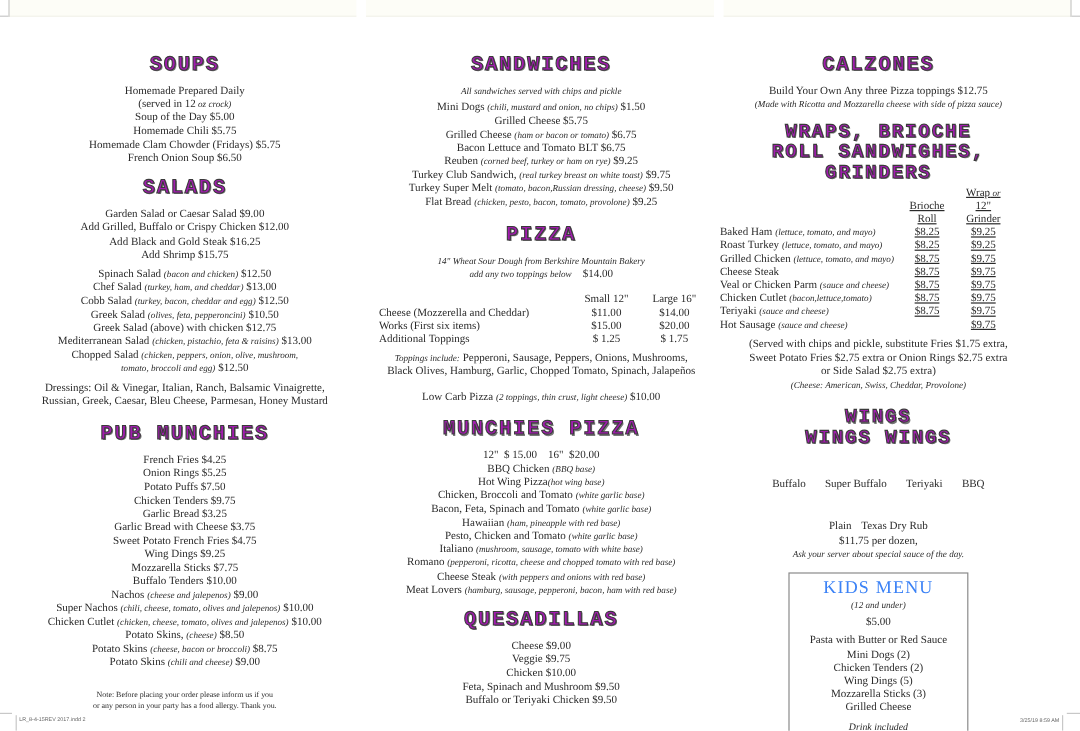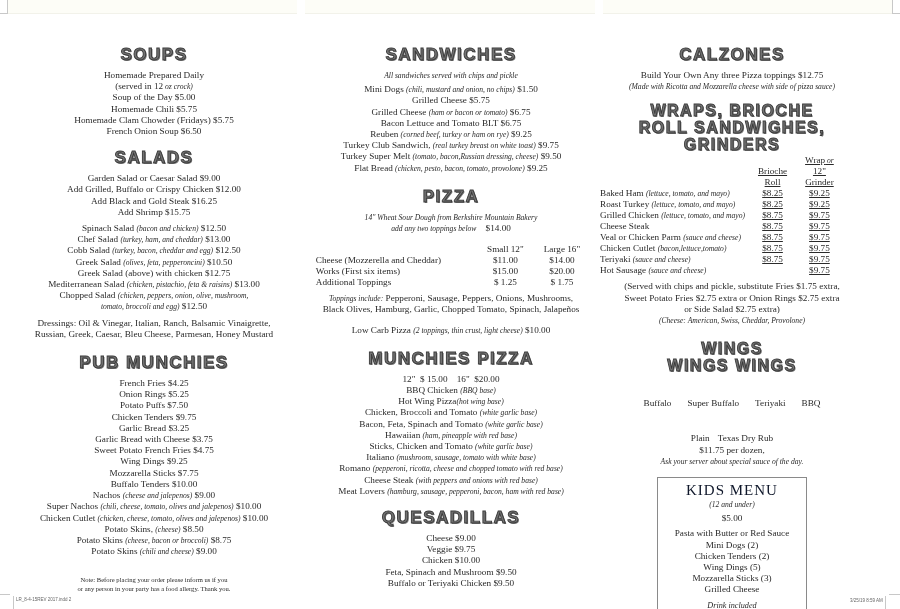--- a/index.html
+++ b/index.html
@@ -9,24 +9,24 @@
   .top-strip { position: absolute; top: 0; left: 7px; right: 7px; height: 14px; display: flex; gap: 8px; }
   .top-strip .seg { flex: 1; background: #fdfdf7; border-bottom: 1px solid #f2f2ea; }
   .crop { position: absolute; background: #c8c8c8; }
 
   .col { position: absolute; top: 40px; text-align: center; font-size: 9.2px; line-height: 11.2px; }
   .col-left { left: 20px; width: 268px; }
   .col-mid { left: 306px; width: 290px; }
   .col-right { left: 596px; width: 272px; }
 
   .heading {
-    font-family: Liberation Sans, sans-serif;
+    font-family: Liberation Mono, monospace;
     font-weight: bold;
     letter-spacing: 1.5px;
-    color: #737373;
+    color: #a21caf;
     -webkit-text-stroke: 0.9px #3a3a3a;
     text-shadow: 1px 1px 0 #777;
     font-size: 17px;
     line-height: 18px;
     margin: 0 0 6px 0;
   }
   .heading.big { font-size: 16px; line-height: 17px; }
   .section { margin-bottom: 10px; }
   .line { display: block; white-space: nowrap; }
   .gap { height: 5px; }
@@ -42,21 +42,21 @@
   table.prices.wraps td.num { padding: 0 9px; text-decoration: underline; }
   table.prices .hdr td { vertical-align: bottom; }
 
   .wings-row { display: flex; justify-content: center; gap: 16px; margin-top: 24px; }
   .kids-box {
     border: 1px solid #8a8a8a;
     width: 150px;
     margin: 6px auto 8px auto;
     padding: 4px 4px 6px 4px;
   }
-  .kids-title { font-size: 15px; line-height: 17px; letter-spacing: 1px; color: #0f172a; }
+  .kids-title { font-size: 15px; line-height: 17px; letter-spacing: 1px; color: #3b82f6; }
 
   .footer-left { position: absolute; left: 16px; top: 597px; font-family: "Liberation Sans", sans-serif; font-size: 4.5px; color: #666; }
   .footer-right { position: absolute; left: 850px; top: 598px; font-family: "Liberation Sans", sans-serif; font-size: 4.5px; color: #666; }
 </style>
 </head>
 <body>
 
 <div class="top-strip">
   <div class="seg"></div>
   <div class="seg"></div>
@@ -179,21 +179,21 @@
   </div>
 
   <div class="section" style="margin-top:14px;">
     <div class="heading">MUNCHIES PIZZA</div>
     <span class="line" style="white-space:pre;">12"  $ 15.00    16"  $20.00</span>
     <span class="line"><span>BBQ Chicken</span> <i>(BBQ base)</i></span>
     <span class="line"><span>Hot Wing Pizza</span><i>(hot wing base)</i></span>
     <span class="line"><span>Chicken, Broccoli and Tomato</span> <i>(white garlic base)</i></span>
     <span class="line"><span>Bacon, Feta, Spinach and Tomato</span> <i>(white garlic base)</i></span>
     <span class="line"><span>Hawaiian</span> <i>(ham, pineapple with red base)</i></span>
-    <span class="line"><span>Sticks, Chicken and Tomato</span> <i>(white garlic base)</i></span>
+    <span class="line"><span>Pesto, Chicken and Tomato</span> <i>(white garlic base)</i></span>
     <span class="line"><span>Italiano</span> <i>(mushroom, sausage, tomato with white base)</i></span>
     <span class="line"><span>Romano</span> <i>(pepperoni, ricotta, cheese and chopped tomato with red base)</i></span>
     <span class="line"><span>Cheese Steak</span> <i>(with peppers and onions with red base)</i></span>
     <span class="line"><span>Meat Lovers</span> <i>(hamburg, sausage, pepperoni, bacon, ham with red base)</i></span>
   </div>
 
   <div class="section" style="margin-top:12px;">
     <div class="heading">QUESADILLAS</div>
     <span class="line">Cheese  $9.00</span>
     <span class="line">Veggie  $9.75</span>

